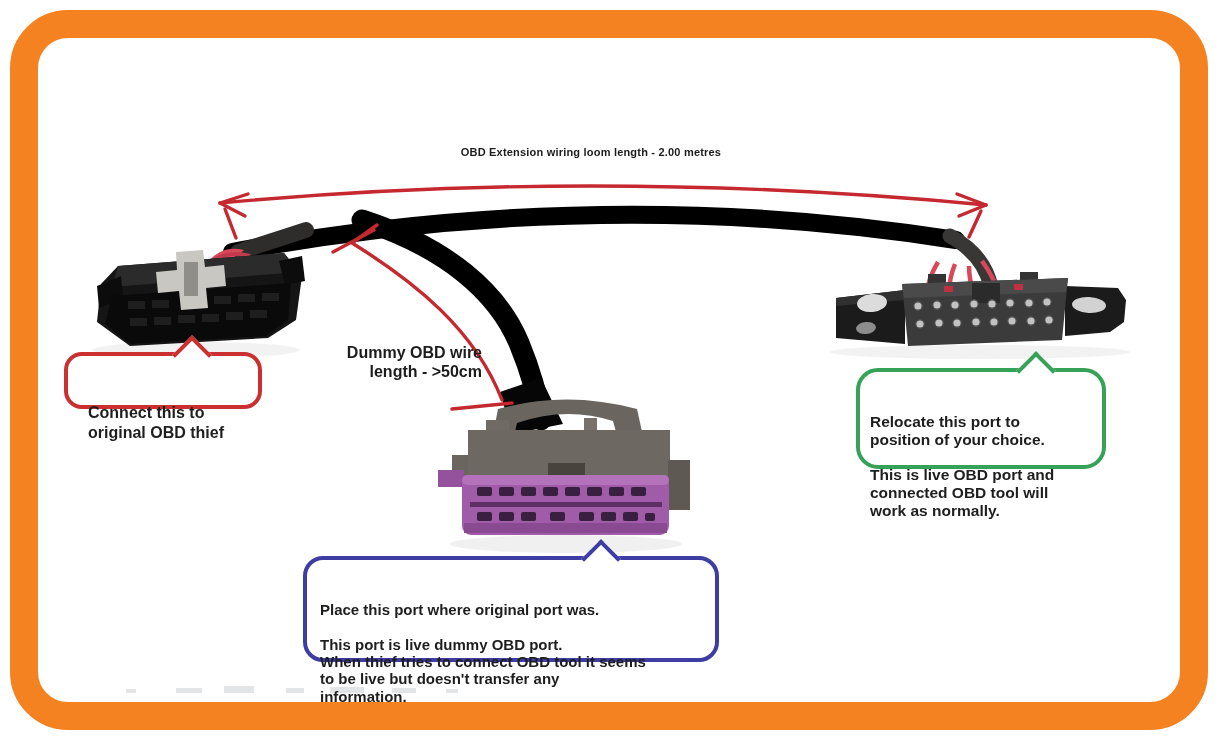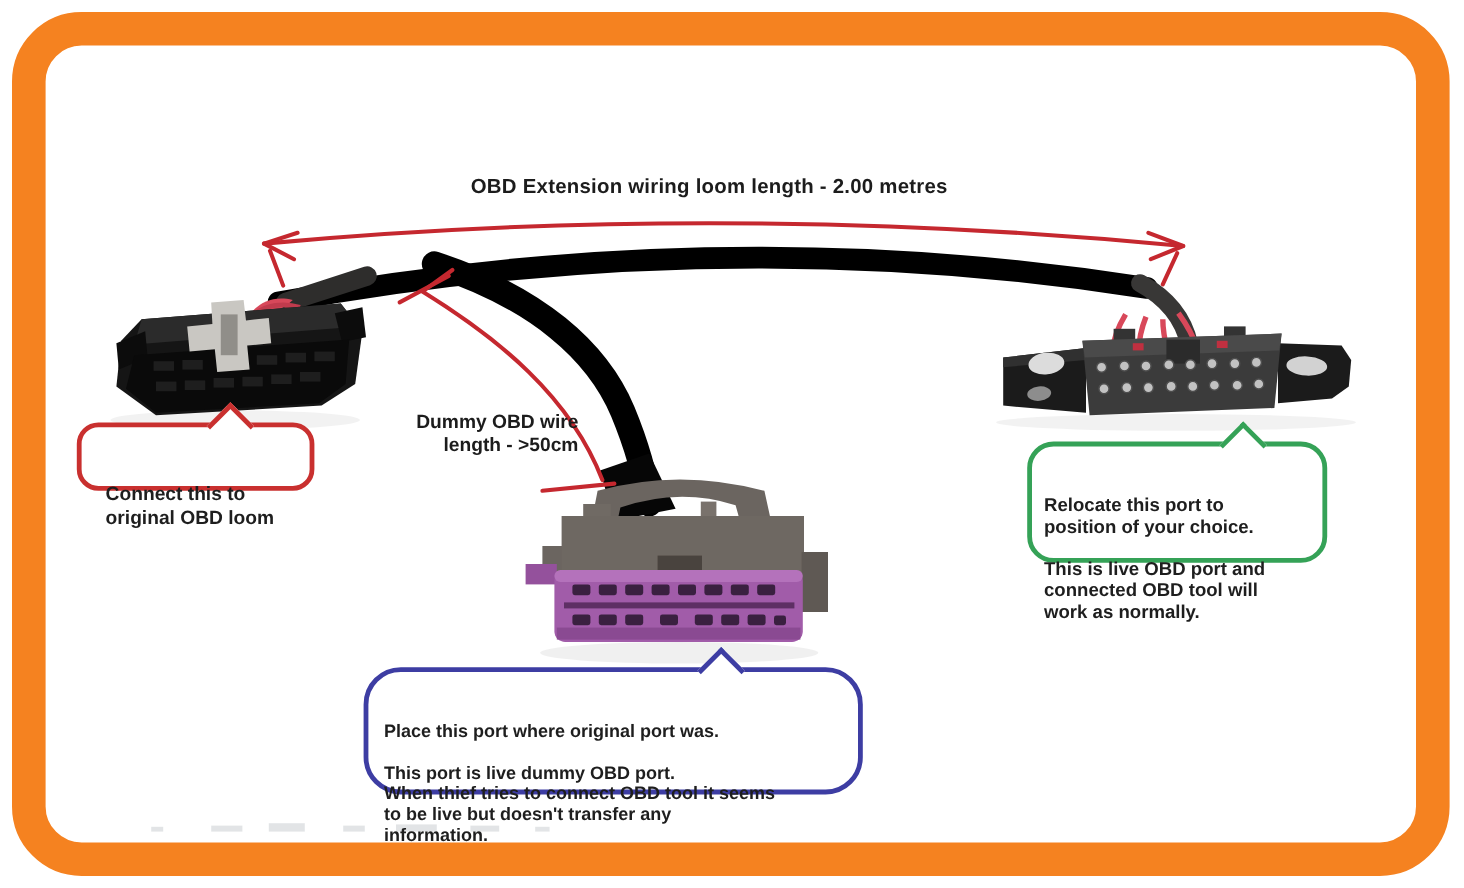--- a/index.html
+++ b/index.html
@@ -7,21 +7,21 @@
     position:relative;width:1220px;height:740px;overflow:hidden;
     background:#ffffff;font-family:"Liberation Sans",sans-serif;
   }
   .frame{
     position:absolute;left:10px;top:10px;right:12px;bottom:10px;
     border:28px solid #f58220;border-radius:58px;pointer-events:none;z-index:5;
   }
   .layer{position:absolute;left:0;top:0;z-index:1;}
   .title{
     position:absolute;left:0;right:38px;top:146px;text-align:center;
-    font-size:17px;font-weight:bold;color:#1c1c1c;letter-spacing:.2px;z-index:2;
+    font-size:11px;font-weight:bold;color:#1c1c1c;letter-spacing:.2px;z-index:2;
   }
   .dummy-label{
     position:absolute;left:298px;top:344px;width:184px;text-align:right;
     font-size:16px;font-weight:bold;color:#1c1c1c;line-height:1.18;
     white-space:pre-line;z-index:2;
   }
   .callout{
     position:absolute;background:#ffffff;border-radius:18px;z-index:3;
     font-weight:bold;color:#1e1e1e;white-space:pre-line;box-sizing:border-box;
   }
@@ -29,21 +29,21 @@
     position:absolute;width:24px;height:24px;background:#ffffff;
     transform:rotate(45deg);top:-15px;
   }
   .callout-left{
     left:64px;top:352px;width:198px;height:57px;border:4px solid #c9302f;
     font-size:16px;line-height:1.3;padding:5px 6px 0 20px;
   }
   .callout-left .tail{border-left:4px solid #c9302f;border-top:4px solid #c9302f;left:110px;}
   .callout-bottom{
     left:303px;top:556px;width:416px;height:106px;border:4px solid #3d3da3;
-    border-radius:31px;font-size:15px;line-height:1.16;padding:6px 8px 0 13px;
+    border-radius:20px;font-size:15px;line-height:1.16;padding:6px 8px 0 13px;
   }
   .callout-bottom .tail{border-left:4px solid #3d3da3;border-top:4px solid #3d3da3;left:280px;}
   .callout-right{
     left:856px;top:368px;width:250px;height:101px;border:4px solid #35a257;
     border-radius:22px;font-size:15.5px;line-height:1.14;padding:6px 4px 0 10px;
   }
   .callout-right .tail{border-left:4px solid #35a257;border-top:4px solid #35a257;left:162px;}
 </style>
 </head>
 <body>
@@ -189,21 +189,21 @@
   <div class="frame"></div>
 
   <div class="title">OBD Extension wiring loom length - 2.00 metres</div>
 
   <div class="dummy-label">Dummy OBD wire
 length - &gt;50cm</div>
 
   <div class="callout callout-left">
     <div class="tail"></div>
     <span>Connect this to
-original OBD loom</span>
+original OBD thief</span>
   </div>
 
   <div class="callout callout-bottom">
     <div class="tail"></div>
     <span>Place this port where original port was.
 
 This port is live dummy OBD port.
 When thief tries to connect OBD tool it seems
 to be live but doesn't transfer any
 information.</span>

